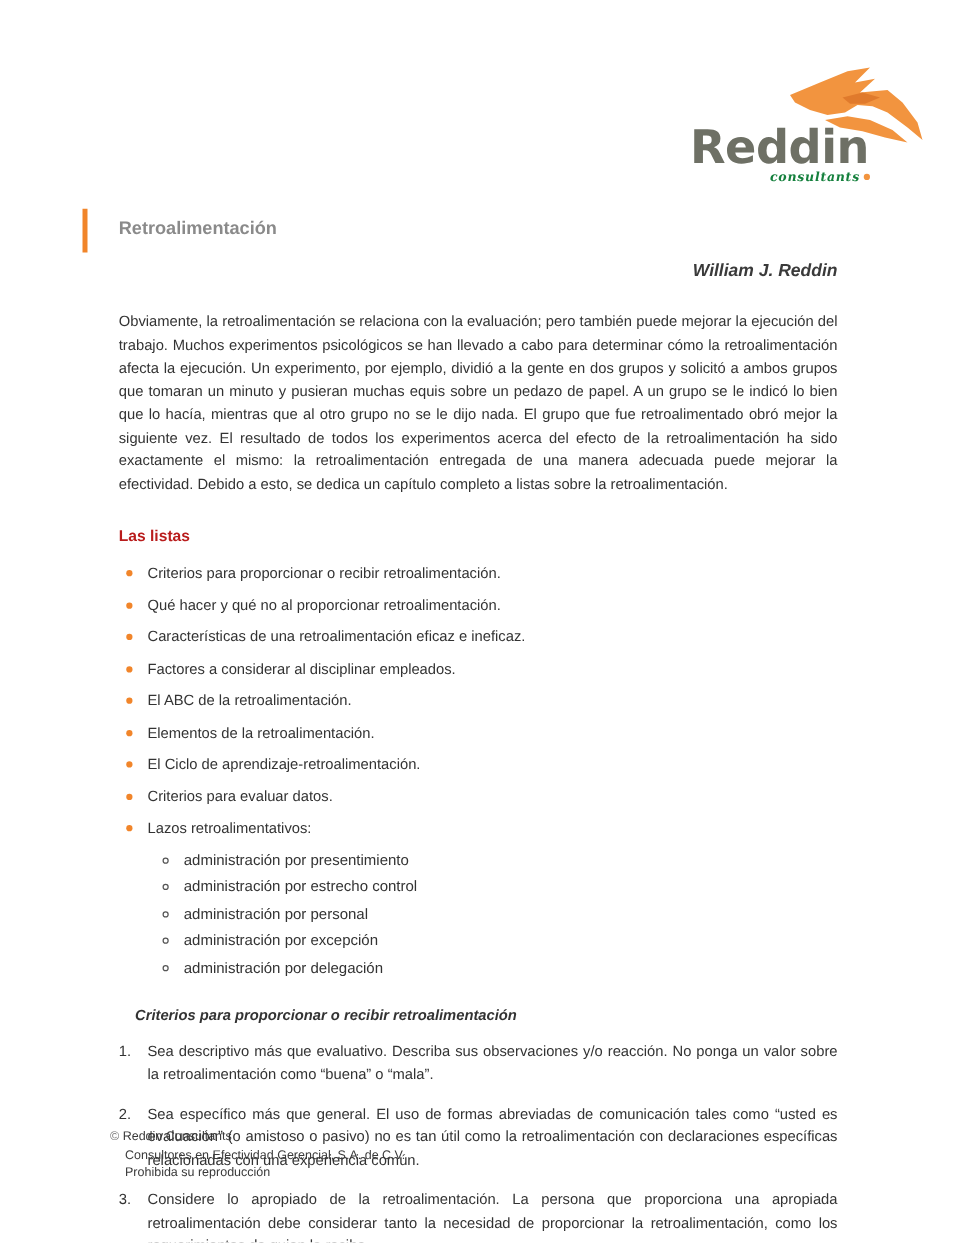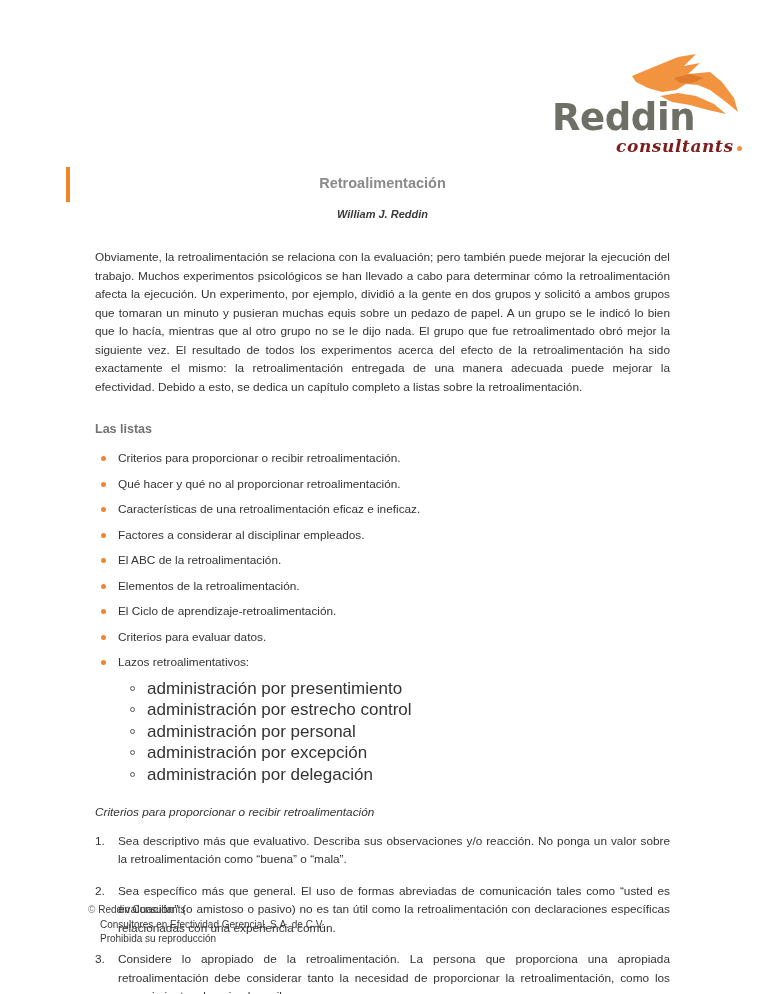--- a/index.html
+++ b/index.html
@@ -45,22 +45,22 @@
     letter-spacing: -0.4px;
     line-height: 1;
   }
   .logo-sub {
     position: absolute;
     left: 64px;
     top: 86px;
     font-family: "DejaVu Serif", serif;
     font-style: italic;
     font-weight: bold;
-    font-size: 17px;
-    color: #7f1d1d;
+    font-size: 10px;
+    color: #15803d;
     letter-spacing: 0.6px;
     line-height: 1;
     white-space: nowrap;
   }
   .logo-dot {
     display: inline-block;
     width: 5px;
     height: 5px;
     background: #f2943f;
     border-radius: 50%;
@@ -75,32 +75,31 @@
     top: 167px;
     width: 4px;
     height: 35px;
     background: #f1852a;
   }
   .doc-title {
     position: absolute;
     left: 95px;
     top: 175px;
     width: 575px;
-    text-align: center;
     font-size: 14.5px;
     font-weight: bold;
     color: #8a8a8a;
   }
   .doc-author {
     position: absolute;
     left: 95px;
     top: 208px;
     width: 575px;
-    text-align: center;
-    font-size: 11px;
+    text-align: right;
+    font-size: 14px;
     font-style: italic;
     font-weight: bold;
     color: #3a3a3a;
   }
 
   
   .content {
     position: absolute;
     left: 95px;
     top: 248px;
@@ -110,21 +109,21 @@
     text-align: justify;
     font-size: 11.8px;
     line-height: 18.5px;
     color: #333333;
     margin: 0;
   }
 
   .section-head {
     font-size: 12.5px;
     font-weight: bold;
-    color: #737373;
+    color: #b91c1c;
     margin: 26px 0 0 0;
   }
 
   ul.bullets {
     list-style: none;
     margin: 14px 0 0 0;
     padding: 0;
   }
   ul.bullets > li {
     position: relative;
@@ -146,44 +145,44 @@
   }
 
   ul.subbullets {
     list-style: none;
     margin: 3px 0 0 0;
     padding: 0;
   }
   ul.subbullets > li {
     position: relative;
     padding-left: 26px;
-    font-size: 17px;
+    font-size: 12px;
     line-height: 17px;
     margin-bottom: 4.5px;
     color: #333333;
   }
   ul.subbullets > li::before {
     content: "";
     position: absolute;
     left: 9px;
     top: 6px;
     width: 5px;
     height: 5px;
     border: 1px solid #555555;
     border-radius: 50%;
     box-sizing: border-box;
   }
   .subwrap { margin-left: 26px; margin-top: 2px; }
 
   .subsection-head {
     font-size: 11.8px;
-    font-weight: normal;
+    font-weight: bold;
     font-style: italic;
     color: #333333;
-    margin: 22px 0 0 0;
+    margin: 22px 0 0 13px;
   }
 
   ol.numbered {
     list-style: none;
     margin: 13px 0 0 0;
     padding: 0;
     counter-reset: numitem;
   }
   ol.numbered > li {
     position: relative;

